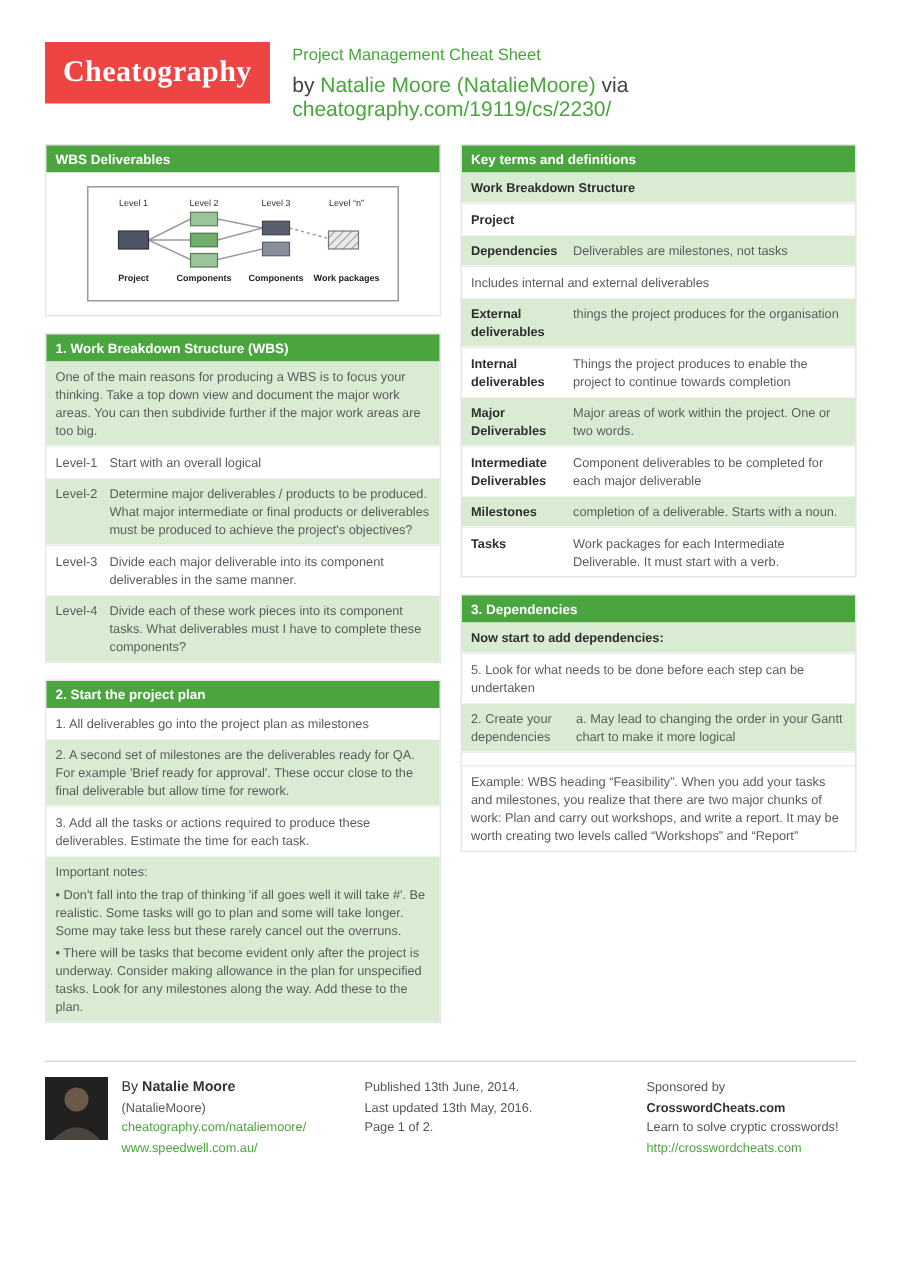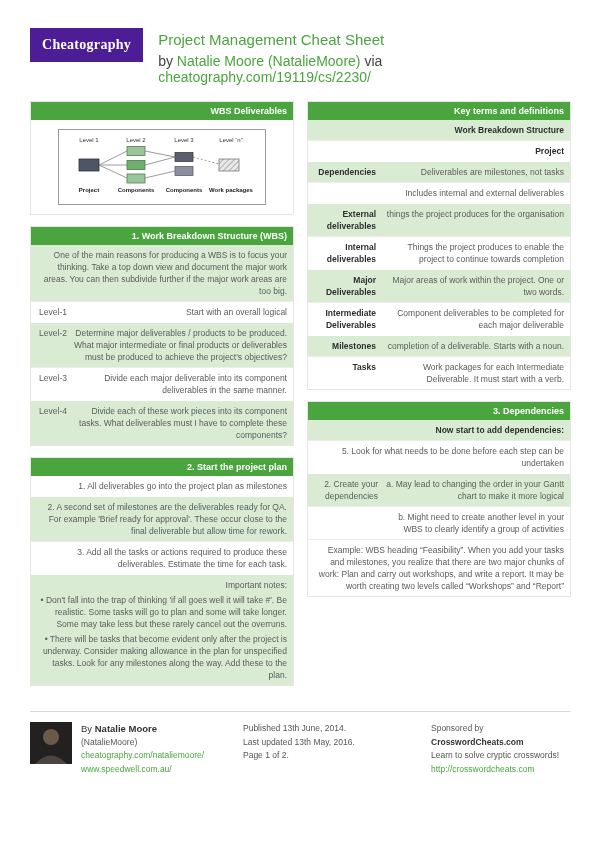--- a/index.html
+++ b/index.html
@@ -7,34 +7,34 @@
     width: 601px; height: 850px; background: #fff; overflow: hidden;
     font-family: "Liberation Sans", "DejaVu Sans", sans-serif;
     color: #5b5b5b;
     -webkit-font-smoothing: antialiased;
   }
   .page { padding: 28px 30px 0 30px; }
 
   
   .header { display: flex; gap: 15px; margin-bottom: 16px; align-items: flex-start; }
   .logo {
-    display: inline-block; background: #4c1d95; color: #fff;
+    display: inline-block; background: #ef4444; color: #fff;
     font-family: "Liberation Serif", "DejaVu Serif", serif;
-    font-size: 14px; font-weight: bold; letter-spacing: .3px;
+    font-size: 20px; font-weight: bold; letter-spacing: .3px;
     padding: 9px 12px; text-decoration: none; cursor: pointer;
   }
   .header-text { padding-top: 3px; }
-  .title { color: var(--accent, #4aa53e); font-size: 15px; font-weight: normal; margin: 0 0 5px 0; }
+  .title { color: var(--accent, #4aa53e); font-size: 11px; font-weight: normal; margin: 0 0 5px 0; }
   .byline { font-size: 14px; color: #444; }
   .glink { color: var(--accent, #4aa53e); text-decoration: none; cursor: pointer; }
 
   
   .columns { display: flex; gap: 13px; align-items: flex-start; }
   .col { flex: 1; min-width: 0; }
-  .block { margin-bottom: 11px; border: 1px solid #e5e5e5; text-align: right; }
+  .block { margin-bottom: 11px; border: 1px solid #e5e5e5; }
   .block-header {
     background: var(--accent, #4aa53e); color: #fff;
     font-size: 9px; font-weight: bold; padding: 4px 6px;
   }
   .row { padding: 4px 6px; font-size: 8.5px; line-height: 12px; background: #fff; border-top: 1px solid #ececec; }
   .block-header + .row, .block-header + .diagram-row { border-top: none; }
   .row.alt { background: var(--row_alt, #d9ecd3); border-top-color: #fff; }
   .kv { display: flex; gap: 6px; }
   .key { flex: none; }
   .key.w30 { width: 30px; }
@@ -199,21 +199,20 @@
       <section class="block">
         <div class="block-header">3. Dependencies</div>
         <div class="row alt bold">Now start to add dependencies:</div>
         <div class="row">5. Look for what needs to be done before each step can be undertaken</div>
         <div class="row kv alt">
           <div class="key w64">2. Create your dependencies</div>
           <div class="val">a. May lead to changing the order in your Gantt chart to make it more logical</div>
         </div>
         <div class="row kv">
           <div class="key w64"></div>
-          <div class="val">b. Might need to create another level in your WBS to clearly identify a group of activities</div>
         </div>
         <div class="row">Example: WBS heading “Feasibility”. When you add your tasks and milestones, you realize that there are two major chunks of work: Plan and carry out workshops, and write a report. It may be worth creating two levels called “Workshops” and “Report”</div>
       </section>
 
     </div>
   </div>
 
   <footer class="footer">
     <div class="f-left">
       <div class="avatar">

